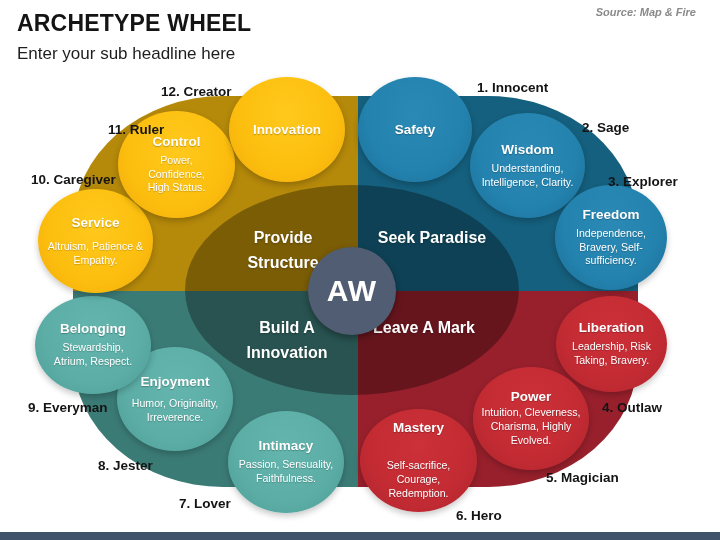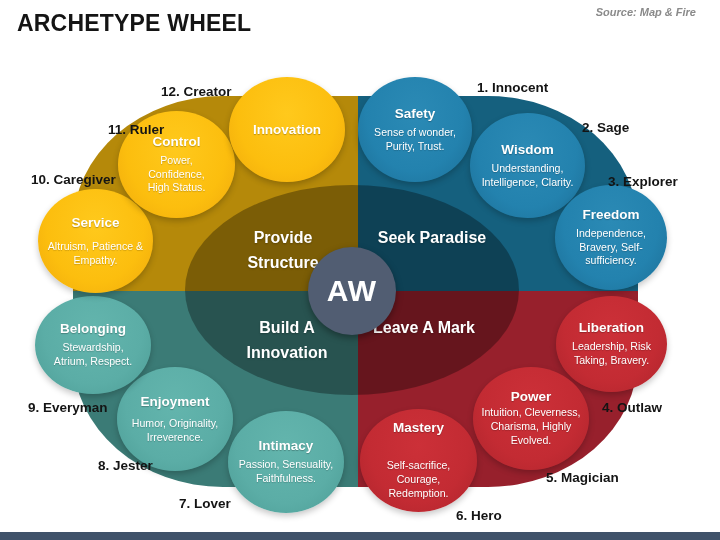--- a/index.html
+++ b/index.html
@@ -48,38 +48,38 @@
 
   .bottom-bar{position:absolute;left:0;top:532px;width:720px;height:8px;background:#40526A;}
 </style>
 </head>
 <body>
 
 <div class="stage">
 
   <div class="title">ARCHETYPE WHEEL</div>
   <div class="source">Source: Map &amp; Fire</div>
+  <div class="subtitle">Enter your sub headline here</div>
 
   <div>
 
     <div class="quad q-gold"></div>
     <div class="quad q-blue"></div>
     <div class="quad q-teal"></div>
     <div class="quad q-red"></div>
 
     <div class="inner-ellipse"></div>
 
     <div class="quad-label ql-structure">Provide Structure</div>
     <div class="quad-label ql-paradise">Seek Paradise</div>
     <div class="quad-label ql-connection">Build A Innovation</div>
     <div class="quad-label ql-mark">Leave A Mark</div>
 
     <div class="bubble c-blue" style="left:358px;top:77px;width:114px;height:105px;">
       <div class="b-title">Safety</div>
-      <div class="b-desc">Sense of wonder, Purity, Trust.</div>
     </div>
     <div class="bubble c-blue" style="left:470px;top:113px;width:115px;height:105px;">
       <div class="b-title">Wisdom</div>
       <div class="b-desc">Understanding, Intelligence, Clarity.</div>
     </div>
     <div class="bubble c-blue" style="left:555px;top:185px;width:112px;height:105px;">
       <div class="b-title">Freedom</div>
       <div class="b-desc">Independence, Bravery, Self-sufficiency.</div>
     </div>
     <div class="bubble c-red" style="left:556px;top:296px;width:111px;height:96px;">
@@ -91,21 +91,21 @@
       <div class="b-desc">Intuition, Cleverness, Charisma, Highly Evolved.</div>
     </div>
     <div class="bubble c-red narrow" style="left:360px;top:409px;width:117px;height:103px;gap:24px;">
       <div class="b-title">Mastery</div>
       <div class="b-desc">Self-sacrifice, Courage, Redemption.</div>
     </div>
     <div class="bubble c-teal" style="left:228px;top:411px;width:116px;height:102px;">
       <div class="b-title">Intimacy</div>
       <div class="b-desc">Passion, Sensuality, Faithfulness.</div>
     </div>
-    <div class="bubble c-teal" style="left:117px;top:367px;width:116px;height:104px;gap:8px;">
+    <div class="bubble c-teal" style="left:117px;top:347px;width:116px;height:104px;gap:8px;">
       <div class="b-title">Enjoyment</div>
       <div class="b-desc">Humor, Originality, Irreverence.</div>
     </div>
     <div class="bubble c-teal mid" style="left:35px;top:296px;width:116px;height:98px;">
       <div class="b-title">Belonging</div>
       <div class="b-desc">Stewardship, Atrium, Respect.</div>
     </div>
     <div class="bubble c-gold roomy" style="left:38px;top:189px;width:115px;height:104px;">
       <div class="b-title">Service</div>
       <div class="b-desc">Altruism, Patience &amp; Empathy.</div>

